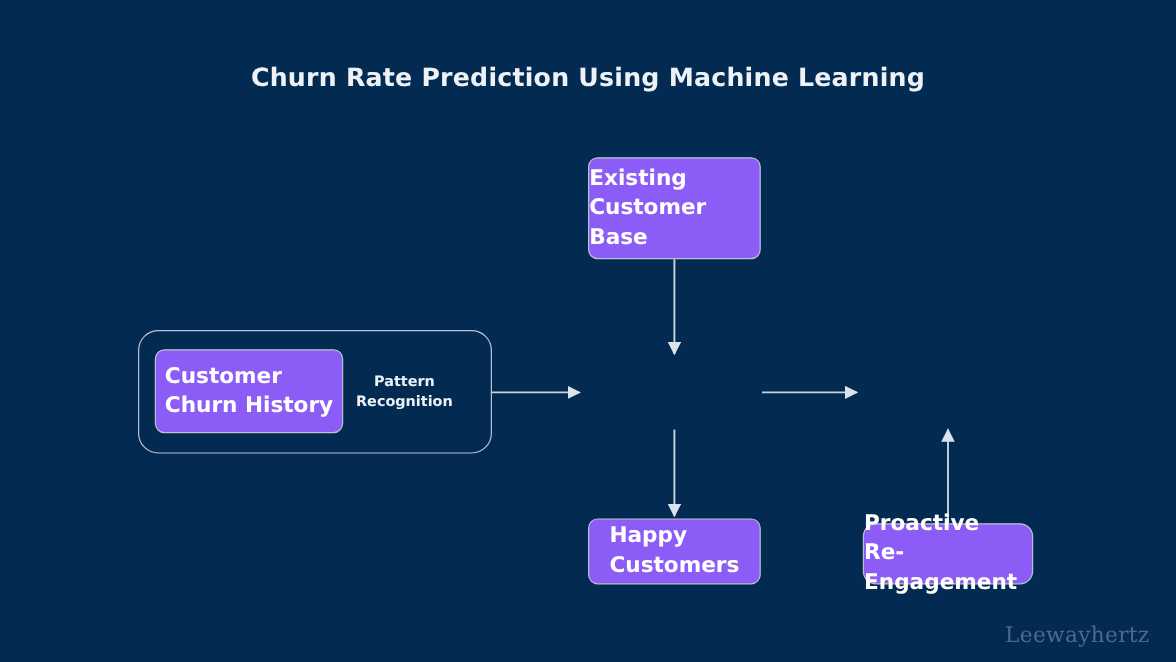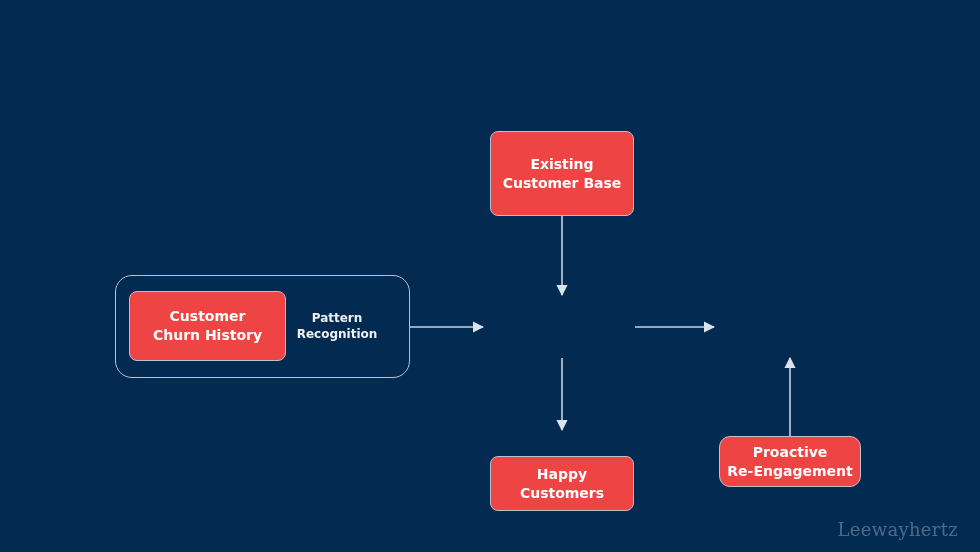--- a/index.html
+++ b/index.html
@@ -38,27 +38,27 @@
     position: absolute;
     border: 1.6px solid #b9c3cf;
     border-radius: 17px;
     background: transparent;
   }
   .node {
     position: absolute;
     box-sizing: border-box;
     border: 1.4px solid #b9c3cf;
     border-radius: 8px;
-    background: #ef4444;
+    background: #8b5cf6;
     color: #ffffff;
     display: flex;
     align-items: center;
     justify-content: center;
-    text-align: center;
-    font-size: 14px;
+    text-align: left;
+    font-size: 18px;
     font-weight: 700;
     line-height: 1.35;
     white-space: pre-line;
   }
   .plain-label {
     position: absolute;
     color: #eef2f7;
     text-align: center;
     font-size: 12px;
     font-weight: 700;
@@ -77,20 +77,21 @@
     font-size: 18px;
     letter-spacing: 0.3px;
     opacity: 0.85;
   }
 </style>
 </head>
 <body>
 
 <div id="canvas">
 
+  <div class="title">Churn Rate Prediction Using Machine Learning</div>
 
   <svg id="edges" viewBox="0 0 980 552">
     <defs>
       <marker id="arrow" viewBox="0 0 10 10" refX="9" refY="5" markerWidth="7" markerHeight="7" orient="auto-start-reverse">
         <path d="M 0 0 L 10 5 L 0 10 z" fill="#dbe3ec"></path>
       </marker>
     </defs>
 
     <line x1="562" y1="216" x2="562" y2="295" stroke="#c8d2de" stroke-width="1.6" marker-end="url(#arrow)"></line>
 
@@ -109,21 +110,21 @@
 Churn History</div>
 
   <div class="plain-label" style="left:277px; top:300px; width:120px; height:52px;">Pattern
 Recognition</div>
 
   <div class="node" style="left:490px; top:131px; width:144px; height:85px;">Existing
 Customer Base</div>
 
 
 
-  <div class="node" style="left:490px; top:432px; width:144px; height:55px;margin-top:24px;">Happy
+  <div class="node" style="left:490px; top:432px; width:144px; height:55px;">Happy
 Customers</div>
 
   <div class="node" style="left:719px; top:436px; width:142px; height:51px;border-radius:11px;">Proactive
 Re-Engagement</div>
 
   <div class="watermark">Leewayhertz</div>
 
 </div>
 
 </body></html>

